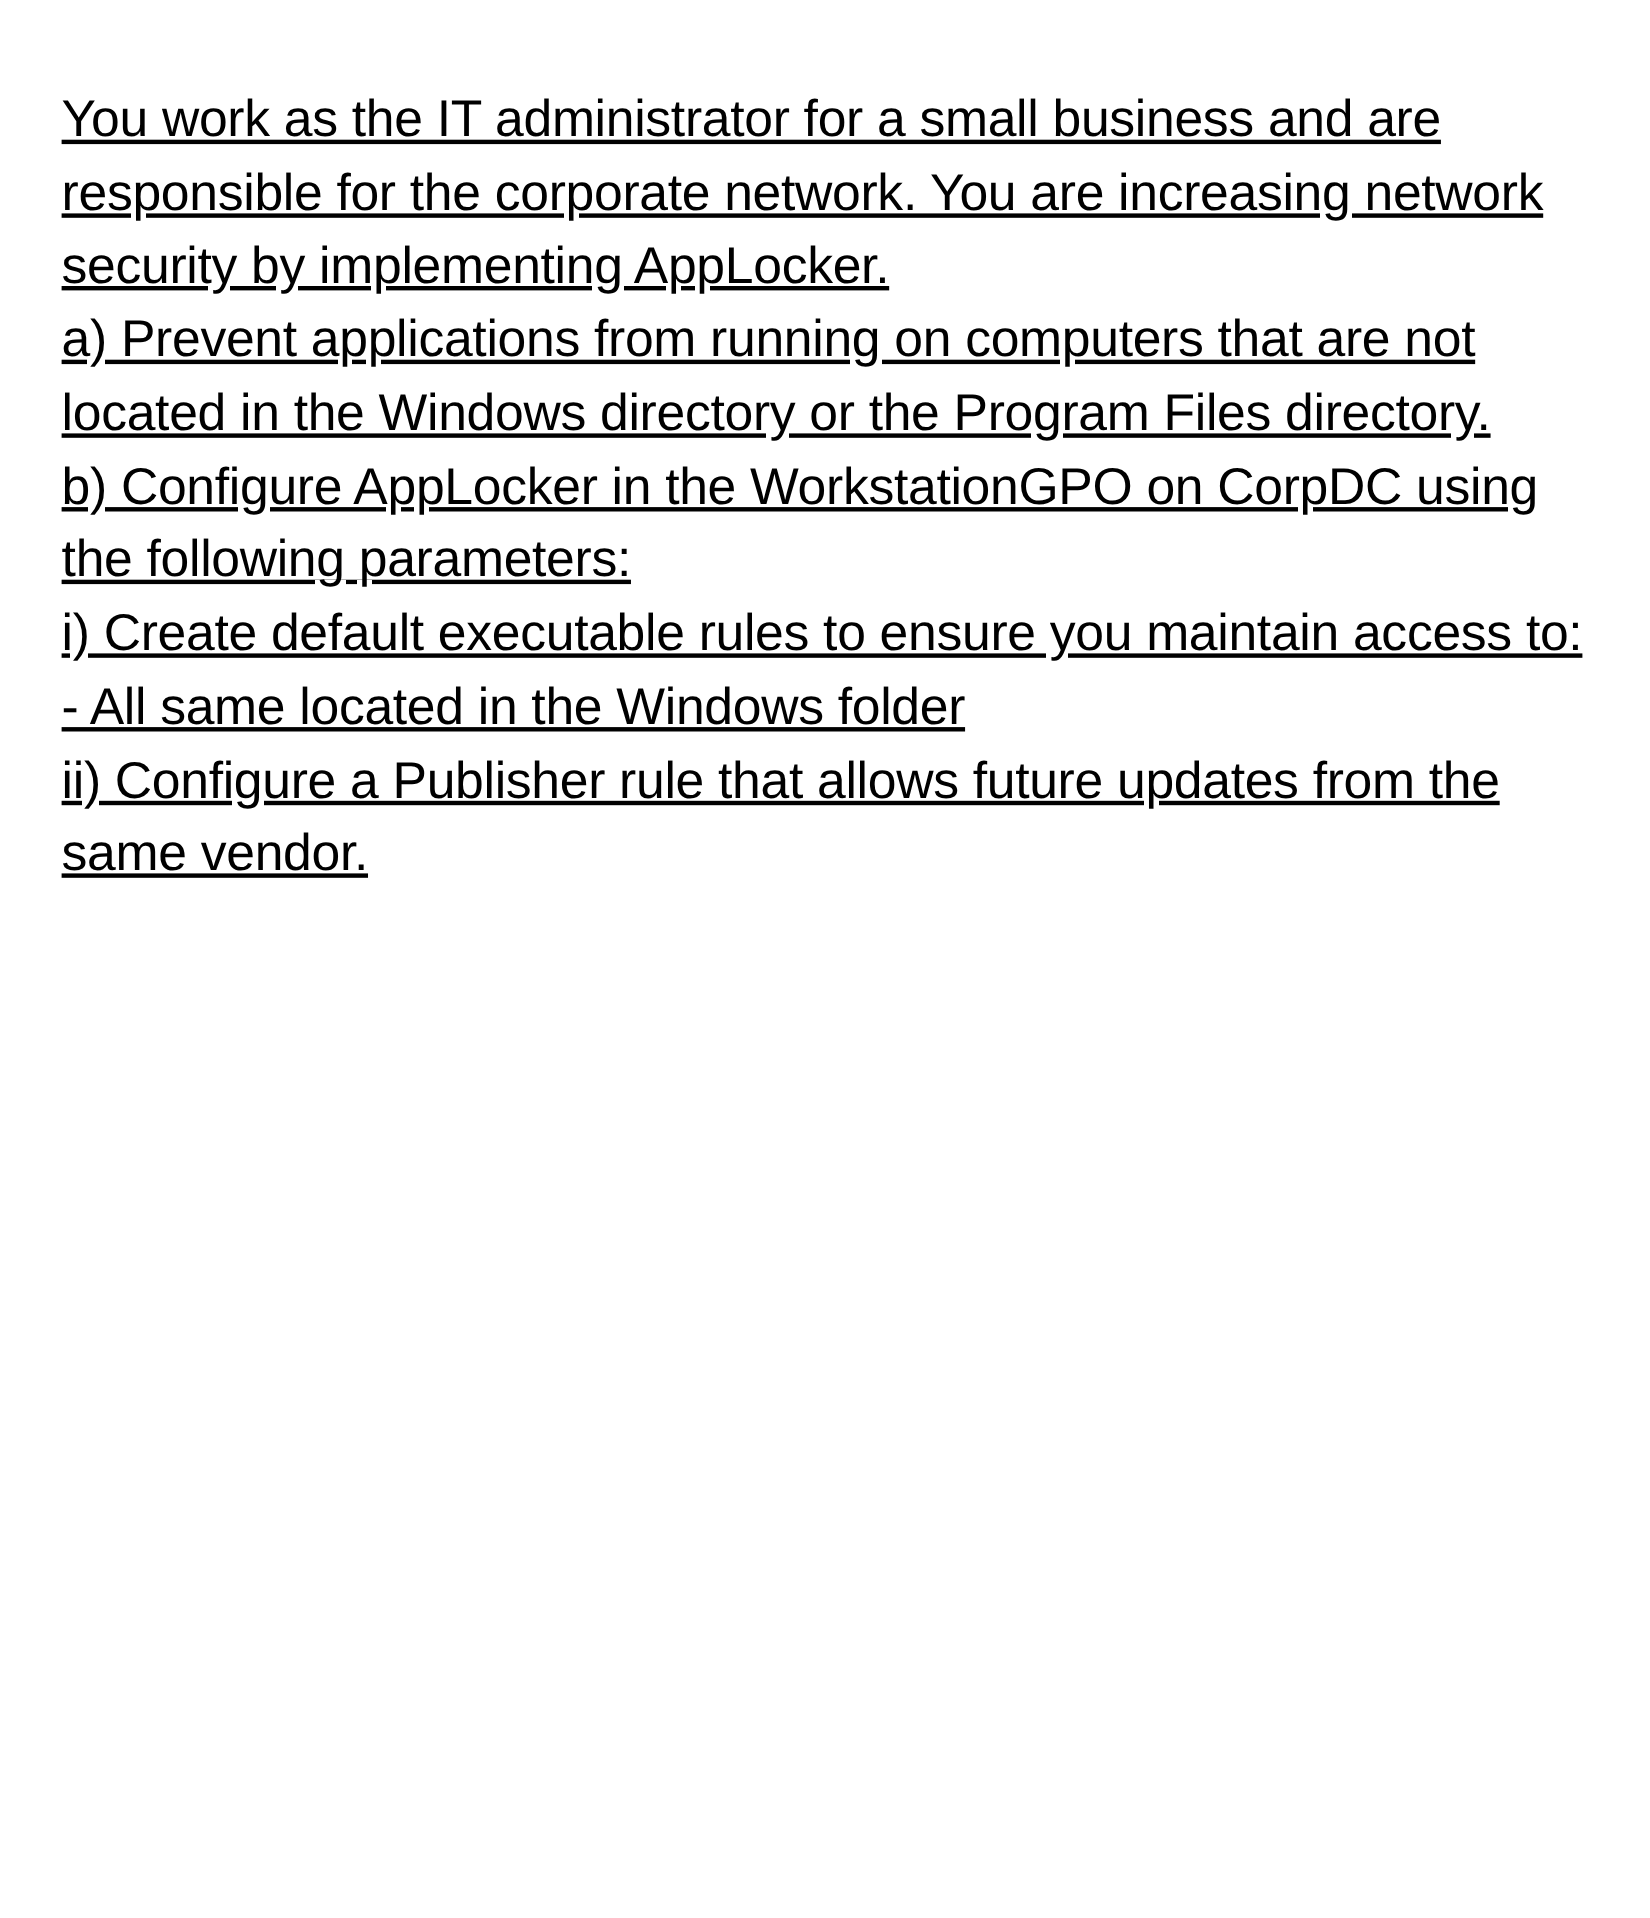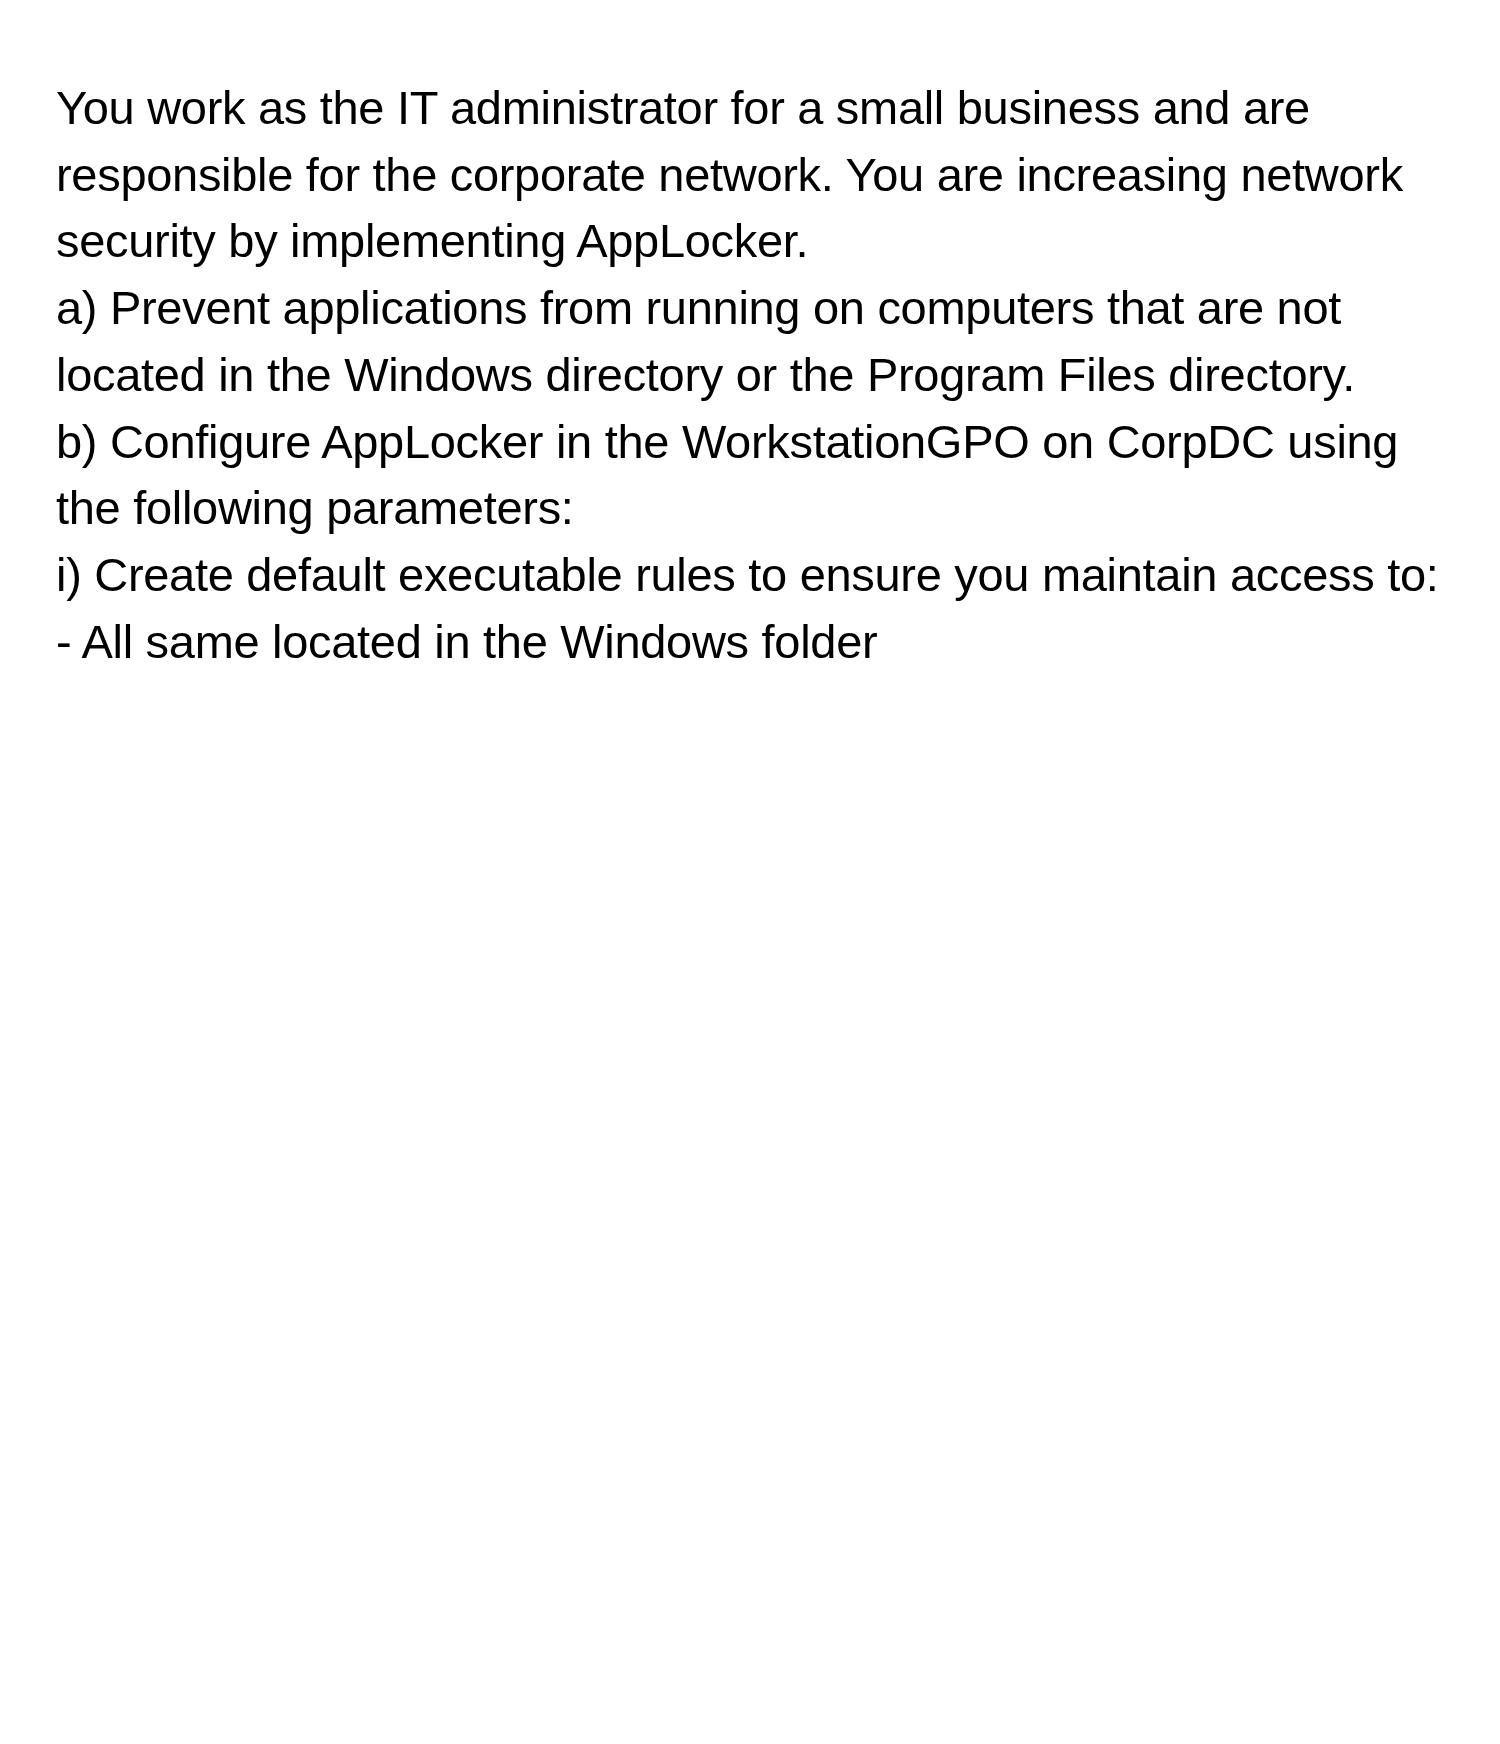--- a/index.html
+++ b/index.html
@@ -15,24 +15,26 @@
       padding: 75px 56px;
       color: #000000;
     }
     .content {
       font-size: 47px;
       line-height: 1.42;
       letter-spacing: -0.3px;
     }
     .content p {
       margin: 0;
+      text-decoration: underline;
     }
   </style>
 </head>
 <body>
 
 <div class="content">
   <p>You work as the IT administrator for a small business and are responsible for the corporate network. You are increasing network security by implementing AppLocker.</p>
   <p>a) Prevent applications from running on computers that are not located in the Windows directory or the Program Files directory.</p>
   <p>b) Configure AppLocker in the WorkstationGPO on CorpDC using the following parameters:</p>
   <p>i) Create default executable rules to ensure you maintain access to:</p>
   <p>- All same located in the Windows folder</p>
+  <p>ii) Configure a Publisher rule that allows future updates from the same vendor.</p>
 </div>
 
 </body></html>

